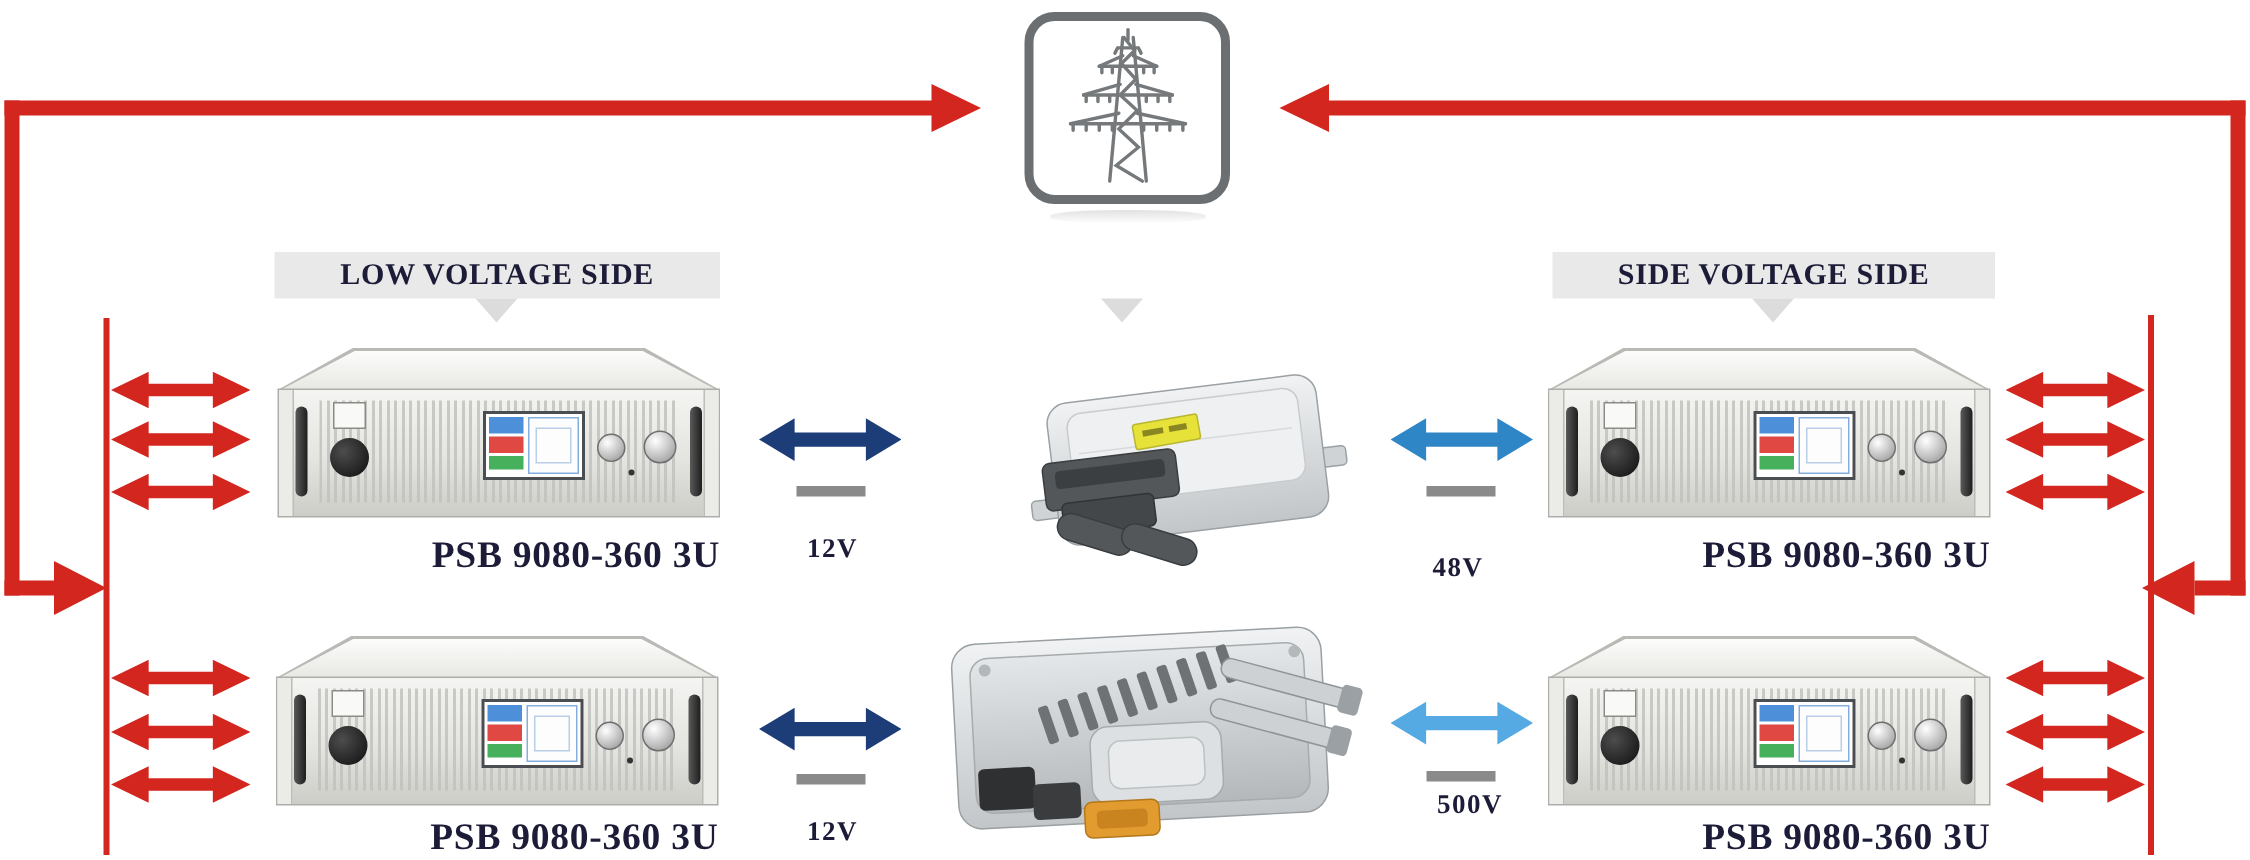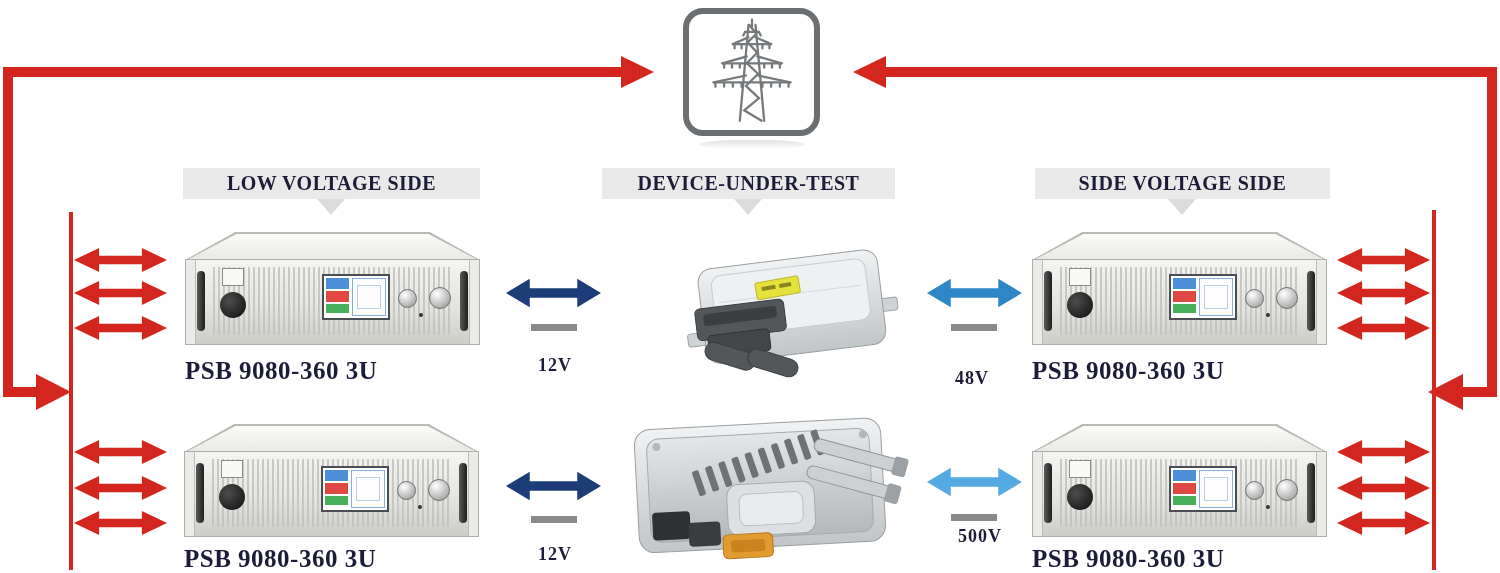--- a/index.html
+++ b/index.html
@@ -64,21 +64,21 @@
   .psu .disp .s.b{top:2px;height:11px;background:#4d8fd8;}
   .psu .disp .s.r{top:15px;height:11px;background:#e04844;}
   .psu .disp .s.g{top:28px;height:9px;background:#46b05c;}
   .psu .disp .scope{position:absolute;left:28px;top:2px;right:2px;bottom:2px;border:1px solid #85aedd;background:#fdfdfd;}
   .psu .disp .scope i{position:absolute;left:4px;top:6px;right:4px;bottom:6px;border:1px solid #b9cfe8;display:block;}
   .psu .knob{position:absolute;border-radius:50%;background:radial-gradient(circle at 35% 30%,#ffffff,#8f8f8f);
       border:1px solid #6f6f6f;}
   .psu .k1{left:212px;top:29px;width:17px;height:17px;}
   .psu .k2{left:243px;top:27px;width:20px;height:20px;}
   .psu .dot{position:absolute;left:233px;top:53px;width:4px;height:4px;border-radius:50%;background:#333;}
-  .psu-label{position:absolute;width:295px;text-align:left;font-size:25px;font-weight:bold;
+  .psu-label{position:absolute;width:295px;text-align:right;font-size:25px;font-weight:bold;
       color:var(--ink);letter-spacing:.5px;white-space:nowrap;}
 
   .dut{position:absolute;}
   .thin-red{position:absolute;width:4px;background:var(--red);}
 </style>
 </head>
 <body>
 
 <svg width="0" height="0" style="position:absolute">
   <defs>
@@ -130,23 +130,20 @@
       <path d="M43 66 L6 74 M57 66 L94 74"></path>
     </svg>
   </div>
   <div class="reflect" style="left:700px;top:140px;width:104px;height:9px"></div>
 
   <div class="hdr" style="left:183px;top:168px;width:297px">
     <span>LOW VOLTAGE SIDE</span>
   </div>
   <div class="hdr-tri" style="left:317px;top:199px"></div>
 
-  <div class="hdr" style="left:602px;top:168px;width:293px">
-    <span>DEVICE-UNDER-TEST</span>
-  </div>
   <div class="hdr-tri" style="left:734px;top:199px"></div>
 
   <div class="hdr" style="left:1035px;top:168px;width:295px">
     <span>SIDE VOLTAGE SIDE</span>
   </div>
   <div class="hdr-tri" style="left:1168px;top:199px"></div>
 
   <svg class="arr red" style="left:74px;top:245px">
       <use href="#arr-red"></use>
     </svg>

